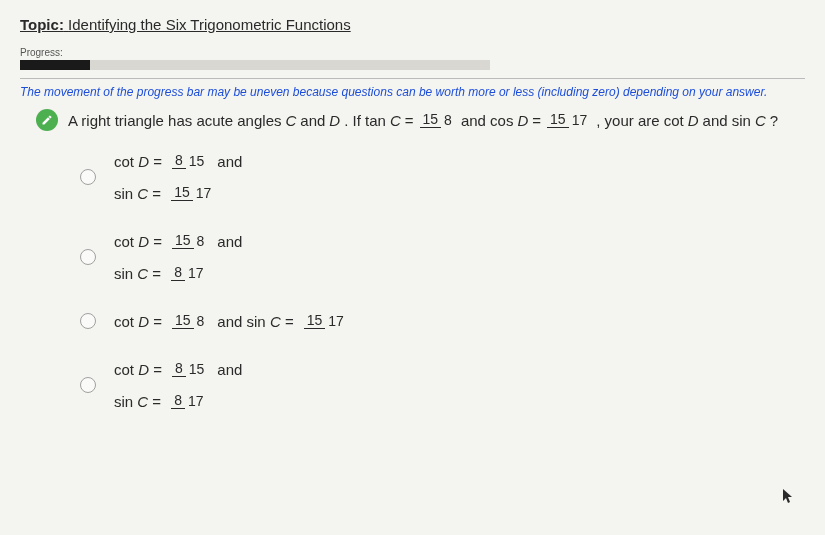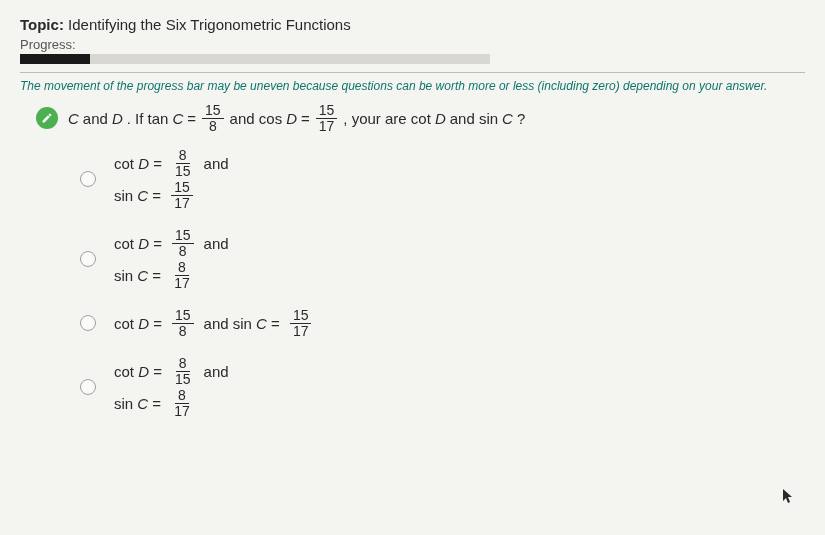--- a/index.html
+++ b/index.html
@@ -5,38 +5,38 @@
   body {
     margin: 0;
     padding: 16px 20px;
     font-family: Arial, Helvetica, sans-serif;
     background: #f4f4f0;
     color: #2a2a2a;
     width: 825px;
     height: 535px;
     box-sizing: border-box;
   }
-  .topic-row { font-size: 15px; margin-bottom: 4px; }
+  .topic-row { font-size: 15px; margin-bottom: 14px; text-decoration: underline; }
   .topic-label { font-weight: bold; }
-  .progress-label { font-size: 13px; color: #555; margin-bottom: 2px; }
+  .progress-label { font-size: 10px; color: #555; margin-bottom: 2px; }
   .progress-bar {
     width: 470px; height: 10px; background: #d9d7d2; position: relative; margin-bottom: 8px;
   }
   .progress-fill { height: 100%; width: 70px; background: #1a1a1a; }
   hr.thin { border: none; border-top: 1px solid #bbb; margin: 4px 0 6px 0; }
-  .note { font-size: 12px; font-style: italic; color: #0f766e; margin-bottom: 10px; }
+  .note { font-size: 12px; font-style: italic; color: #1d4ed8; margin-bottom: 10px; }
   .question-row { display: flex; align-items: center; gap: 10px; margin-bottom: 14px; margin-left: 16px; }
   .edit-icon {
     width: 22px; height: 22px; border-radius: 50%; background: #4caf50;
     display: flex; align-items: center; justify-content: center; flex-shrink: 0;
   }
   .edit-icon svg { width: 12px; height: 12px; fill: #fff; }
   .question-text { font-size: 15px; display: flex; align-items: center; flex-wrap: wrap; gap: 4px; }
   .frac {
-    display: inline-flex; flex-direction: column; align-items: center; vertical-align: middle;
+    display: inline-flex; align-items: center; vertical-align: middle;
     font-size: 14px; line-height: 1.05; margin: 0 2px;
   }
   .frac .num { border-bottom: 1px solid #2a2a2a; padding: 0 3px; }
   .frac .den { padding: 0 3px; }
   .options { margin-left: 60px; }
   .option { display: flex; align-items: center; gap: 18px; margin-bottom: 16px; }
   .radio {
     width: 14px; height: 14px; border-radius: 50%; border: 1.5px solid #a0a0a0;
     background: #fafaf8; flex-shrink: 0;
   }
@@ -62,20 +62,21 @@
 <hr class="thin">
 <div class="note">The movement of the progress bar may be uneven because questions can be worth more or less (including zero) depending on your answer.</div>
 
 <div class="question-row">
   <div class="edit-icon">
     <svg viewBox="0 0 24 24">
         <path d="M3 17.25V21h3.75l11-11-3.75-3.75-11 11zM20.7 7.05a1 1 0 0 0 0-1.4l-2.35-2.35a1 1 0 0 0-1.4 0L15 5.25 18.75 9l1.95-1.95z"></path>
       </svg>
   </div>
   <div class="question-text">
+    <span>A right triangle has acute angles </span>
     <i>C</i>
     <span> and </span>
     <i>D</i>
     <span>. If tan </span>
     <i>C</i>
     <span> = </span>
     <span class="frac">
       <span class="num">15</span>
       <span class="den">8</span>
     </span>

